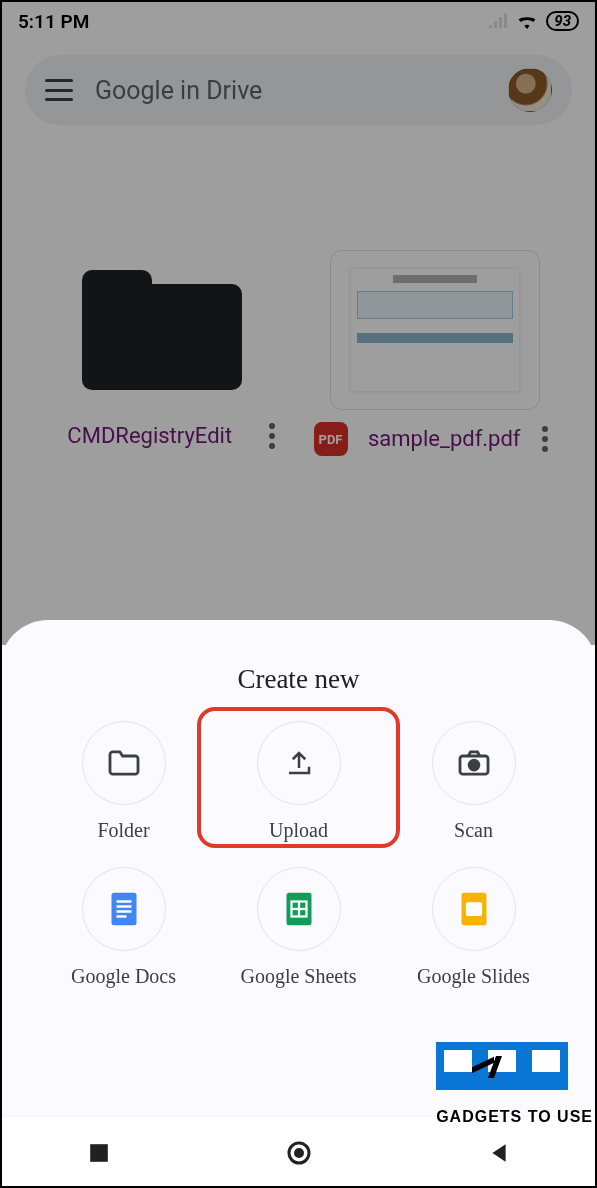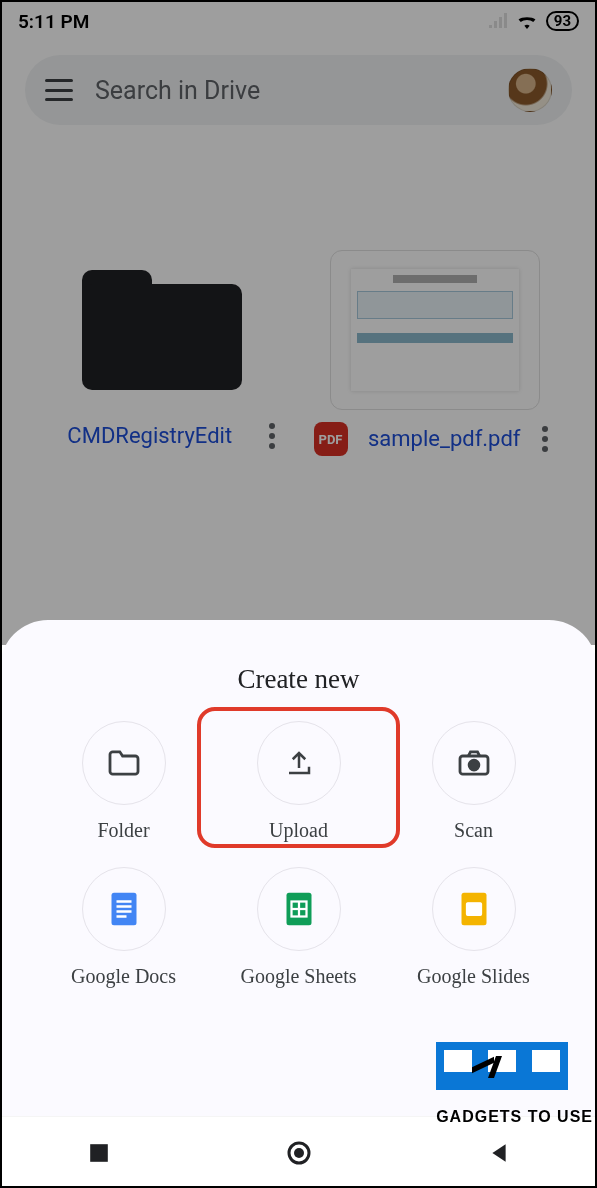--- a/index.html
+++ b/index.html
@@ -35,21 +35,21 @@
   }
   .status-right { display:flex; align-items:center; gap:8px; }
   .battery-pill {
     border: 2px solid #000;
     border-radius: 10px;
     padding: 0 6px;
     font-size: 15px;
     font-weight: 700;
     line-height: 18px;
     height: 20px;
-    display:flex; align-items:center;
+    display:flex; align-items:center;font-style:italic;
   }
 
   
   .drive-screen {
     position: absolute;
     top: 0; left: 0; right: 0;
     height: 640px;
     background: #fff;
   }
   .dim-overlay {
@@ -124,21 +124,21 @@
   }
   .pdf-thumb .page {
     position:absolute; top:18px; left:20px; right:20px; bottom:18px;
     background: #fff;
     box-shadow: 0 0 4px rgba(0,0,0,0.15);
   }
   .pdf-thumb .hdr { position:absolute; top:6px; left:25%; right:25%; height:8px; background:#b0b0b0; }
   .pdf-thumb .rule1 { position:absolute; top:22px; left:6px; right:6px; height:28px; border:1px solid #a6c8dc; background:#e8f2f7;}
   .pdf-thumb .rule2 { position:absolute; top:64px; left:6px; right:6px; height:10px; background:#8cb8cc;}
   .file-meta { display:flex; align-items:center; margin-top:12px; width:100%; }
-  .file-name { flex:1; text-align:center; font-size:22px; color:#1d4ed8; line-height:1.25;}
+  .file-name { flex:1; text-align:center; font-size:22px; color:#701a75; line-height:1.25;}
   .more-dots { width:24px; display:flex; flex-direction:column; gap:4px; align-items:center;}
   .more-dots i { width:6px; height:6px; border-radius:50%; background:#5f6368; display:block;}
   .pdf-badge { width:34px; height:34px; background:#d93025; border-radius:8px; color:#fff; font-size:13px; font-weight:700; display:flex; align-items:center; justify-content:center; margin-right:8px;}
 
   
   .sheet {
     position: absolute;
     left: 0; right: 0; bottom: 46px;
     height: 522px;
     background: #fbfaff;
@@ -205,21 +205,21 @@
 </head>
 <body>
 
 <div class="drive-screen">
   <div class="search-bar">
     <span class="hamburger">
         <span></span>
         <span></span>
         <span></span>
       </span>
-    <span class="search-text">Search in Drive</span>
+    <span class="search-text">Google in Drive</span>
     <span class="avatar"></span>
   </div>
 
 
   <div class="files-grid">
     <div class="file-card">
       <div class="thumb">
         <div class="folder-shape">
           <div class="tab"></div>
             <div class="body"></div>

